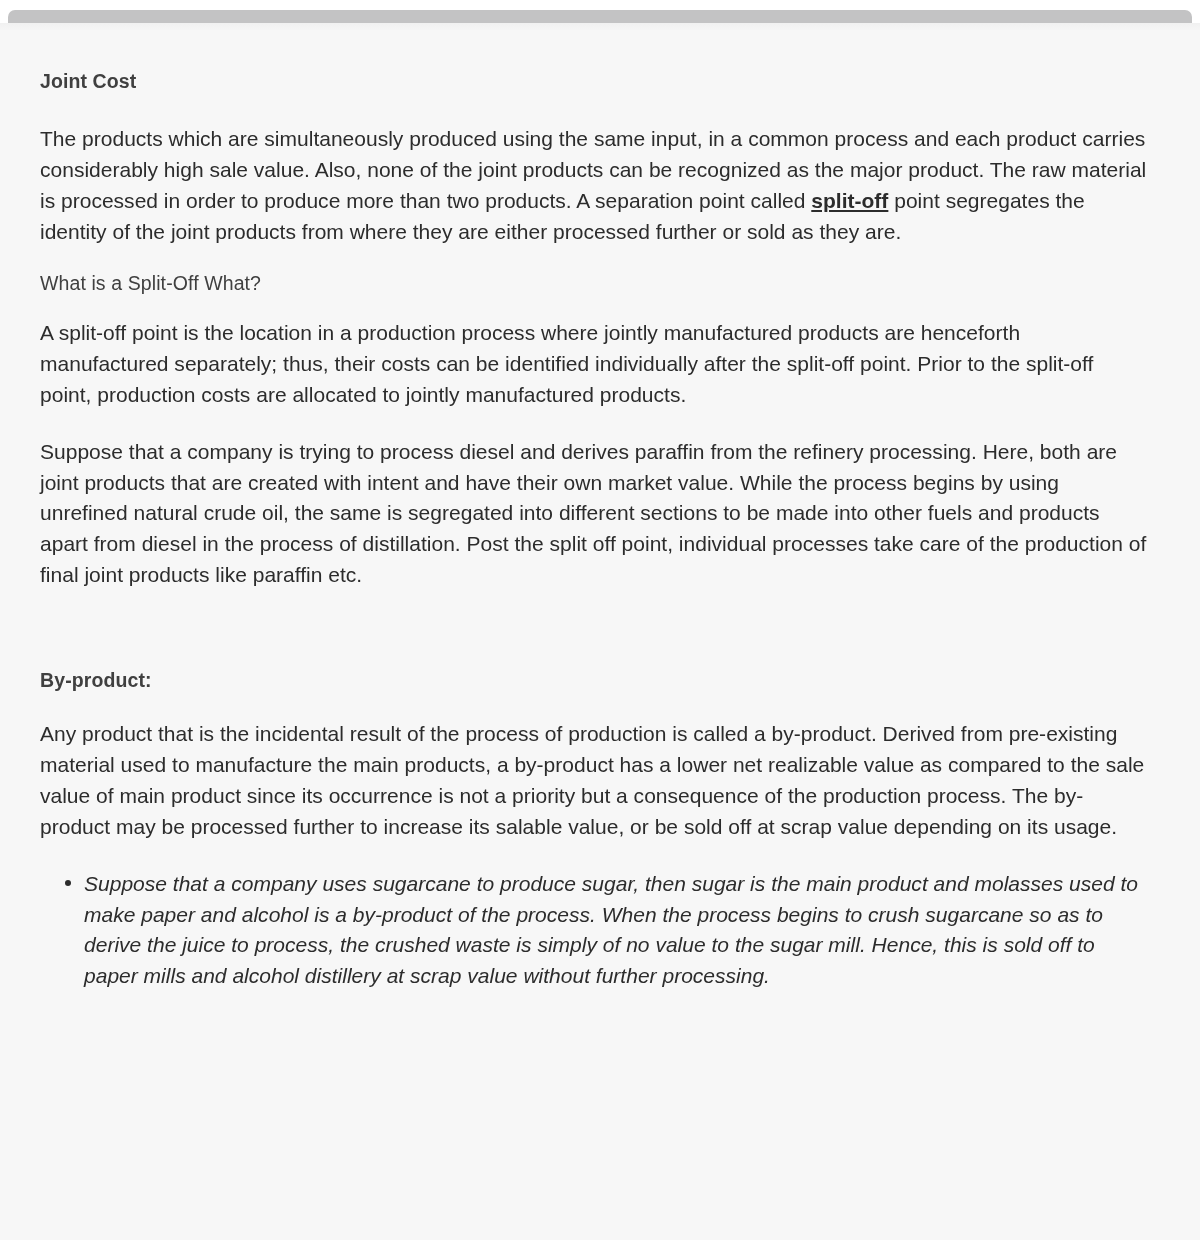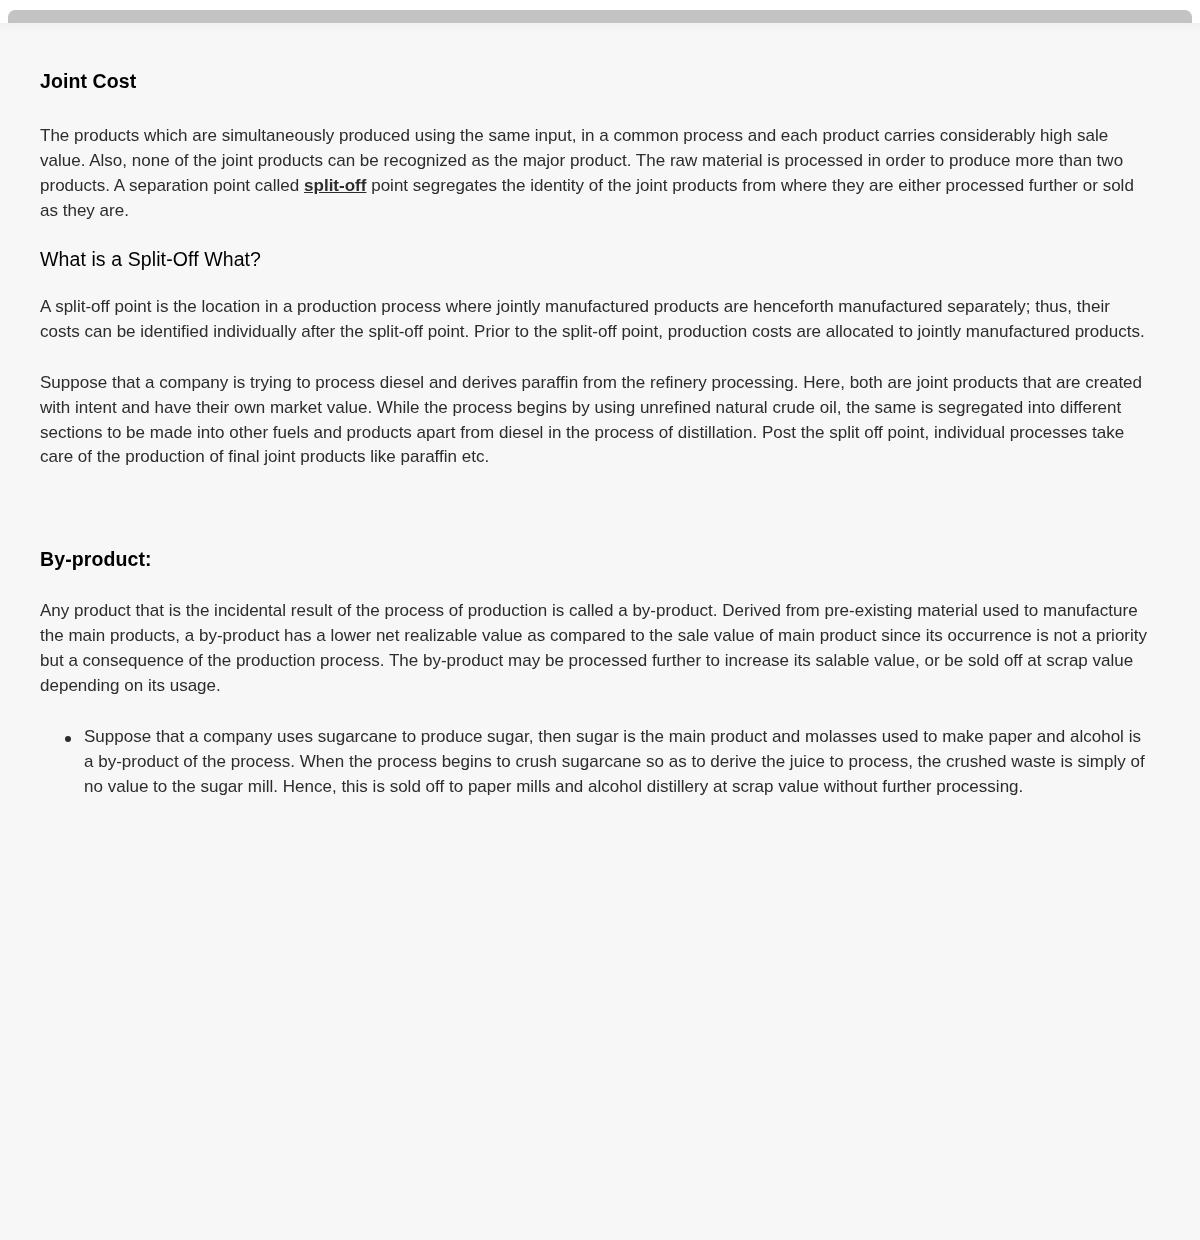--- a/index.html
+++ b/index.html
@@ -54,26 +54,26 @@
     padding: 38px 52px 0 40px;
     color: #2c2c2c;
   }
 
   h1.doc-heading,
   h2.sub-heading {
     font-size: 19.5px;
     font-weight: bold;
     line-height: 1.35;
     margin: 0;
-    color: #000000;
+    color: #404040;
     letter-spacing: 0.1px;
   }
 
   p.para, li.bullet-item {
-    font-size: 17px;
+    font-size: 21px;
     line-height: 1.47;
     color: #2c2c2c;
     margin: 0;
     letter-spacing: 0.01px;
   }
 
   .gap-22 { height: 22px; }
   .gap-26 { height: 26px; }
   .gap-30 { height: 30px; }
   .gap-76 { height: 76px; }
@@ -84,20 +84,21 @@
   }
 
   ul.bullet-list {
     margin: 0;
     padding: 0 0 0 22px;
     list-style: none;
   }
   li.bullet-item {
     position: relative;
     padding-left: 22px;
+    font-style: italic;
   }
   li.bullet-item .dot {
     position: absolute;
     left: 3px;
     top: 11px;
     width: 6px;
     height: 6px;
     border-radius: 50%;
     background: #2c2c2c;
   }

